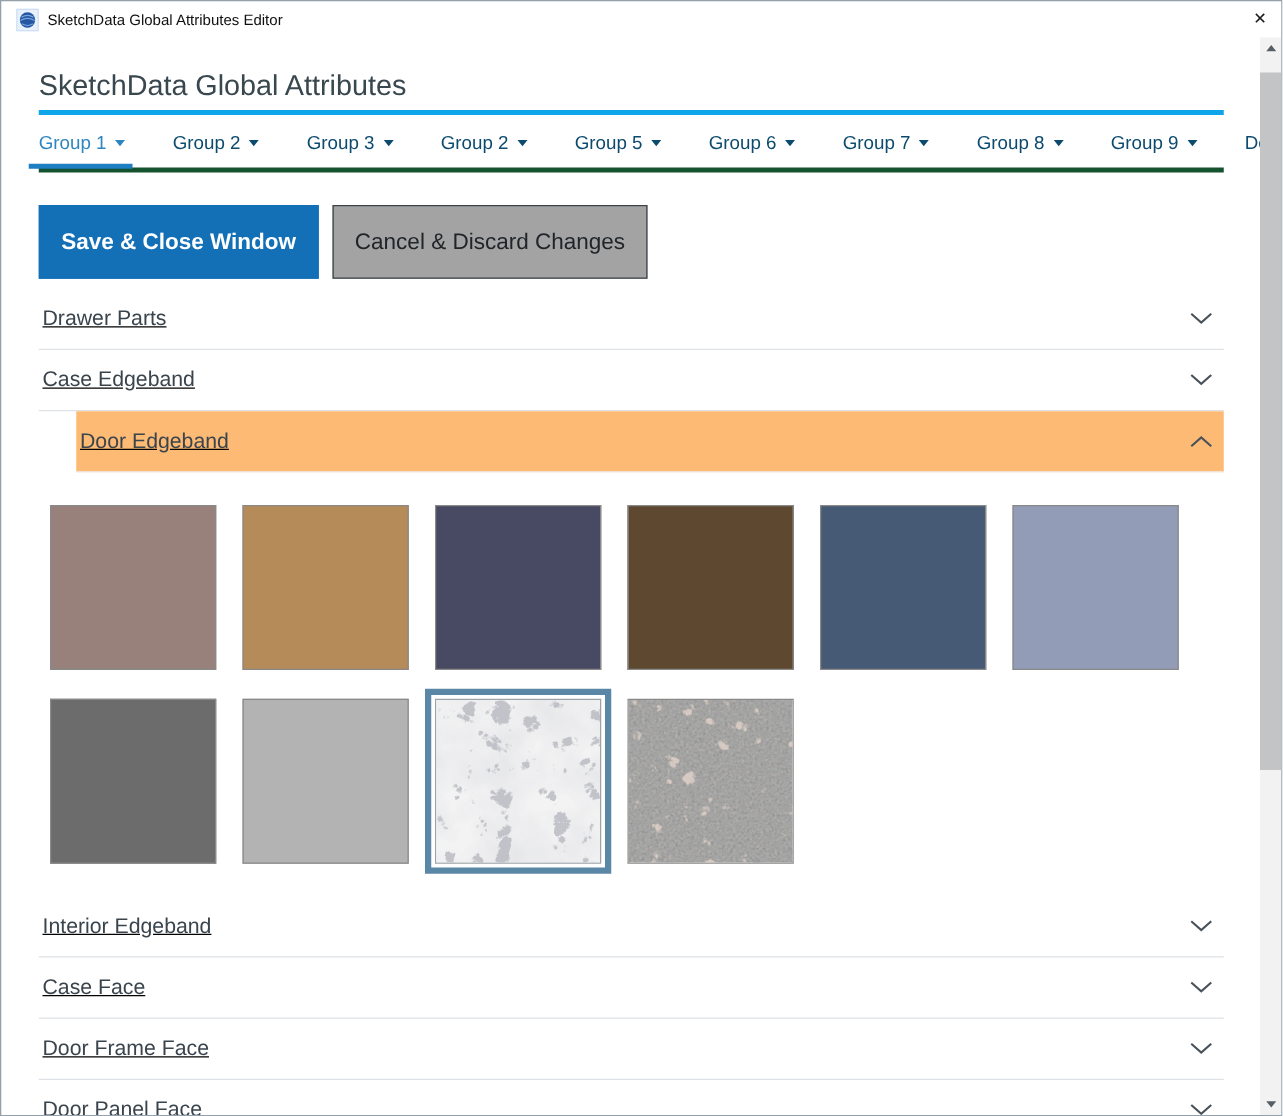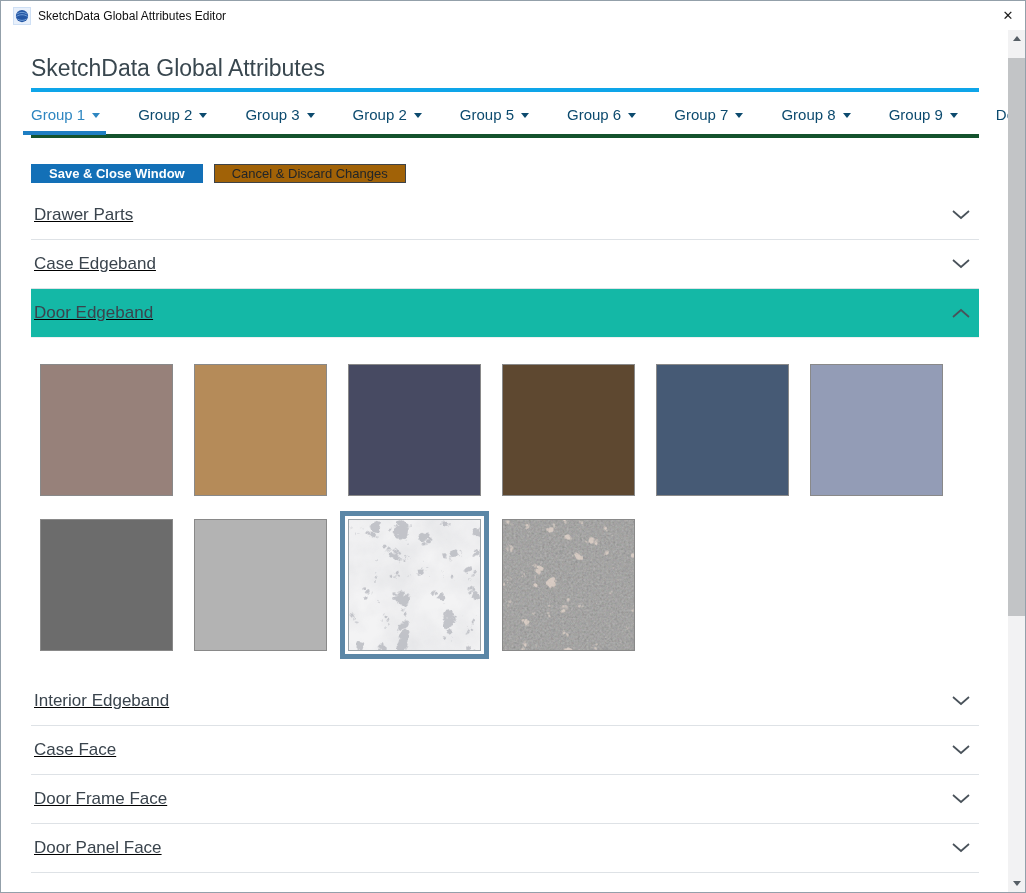--- a/index.html
+++ b/index.html
@@ -40,29 +40,29 @@
          white-space:nowrap; cursor:pointer; }
   .tab:last-child { margin-right:0; }
   .tab.active { color:#2e86c1; }
   .tab.active::after { content:""; position:absolute; left:-8px; right:-6px; bottom:-1px;
                        height:4px; background:#1e7ec3; }
   .caret { display:inline-block; width:0; height:0; margin-left:7px; vertical-align:2px;
            border-left:4px solid transparent; border-right:4px solid transparent;
            border-top:5px solid currentColor; }
 
   .actions { margin-top:26px; display:flex; }
-  .btn { font-size:13px; padding:0 17px; line-height:17px; cursor:pointer;
+  .btn { font-size:18px; padding:20px 17px; line-height:17px; cursor:pointer;
          font-family:"Liberation Sans", sans-serif; }
   .btn-save { background:#1370b7; border:1px solid #1370b7; color:#fff; font-weight:700; }
-  .btn-cancel { background:#a16207; border:1px solid #3d4349; color:#212529; margin-left:11px; }
+  .btn-cancel { background:#a3a3a3; border:1px solid #3d4349; color:#212529; margin-left:11px; }
 
   .sections { margin-top:8px;text-decoration:underline; }
   .section-header { height:49px; display:flex; align-items:center; justify-content:space-between;
                     padding:0 9px 0 3px; border-bottom:1px solid #dee2e6; cursor:pointer; }
-  .section-header.expanded { background:#14b8a6; border-bottom:1px solid #edf0f2; }
+  .section-header.expanded { background:#fdba74; border-bottom:1px solid #edf0f2;margin-left:30px; }
   .section-label { font-size:17px; color:#3a444d; }
   .chev { display:block; }
 
   .panel { padding:26px 0 26px 9px; background:#fff; }
   .swatch-grid { display:grid; grid-template-columns:repeat(6,133px); grid-auto-rows:132px;
                  column-gap:21px; row-gap:23px; }
   .swatch { width:133px; height:132px; border:1px solid #898989; cursor:pointer; }
   .swatch.selected { border:1px solid #9aa3a8;
                      box-shadow:0 0 0 3px #ffffff, 0 0 0 8px #5b87a7; }
   .tex { width:100%; height:100%; display:block; }

